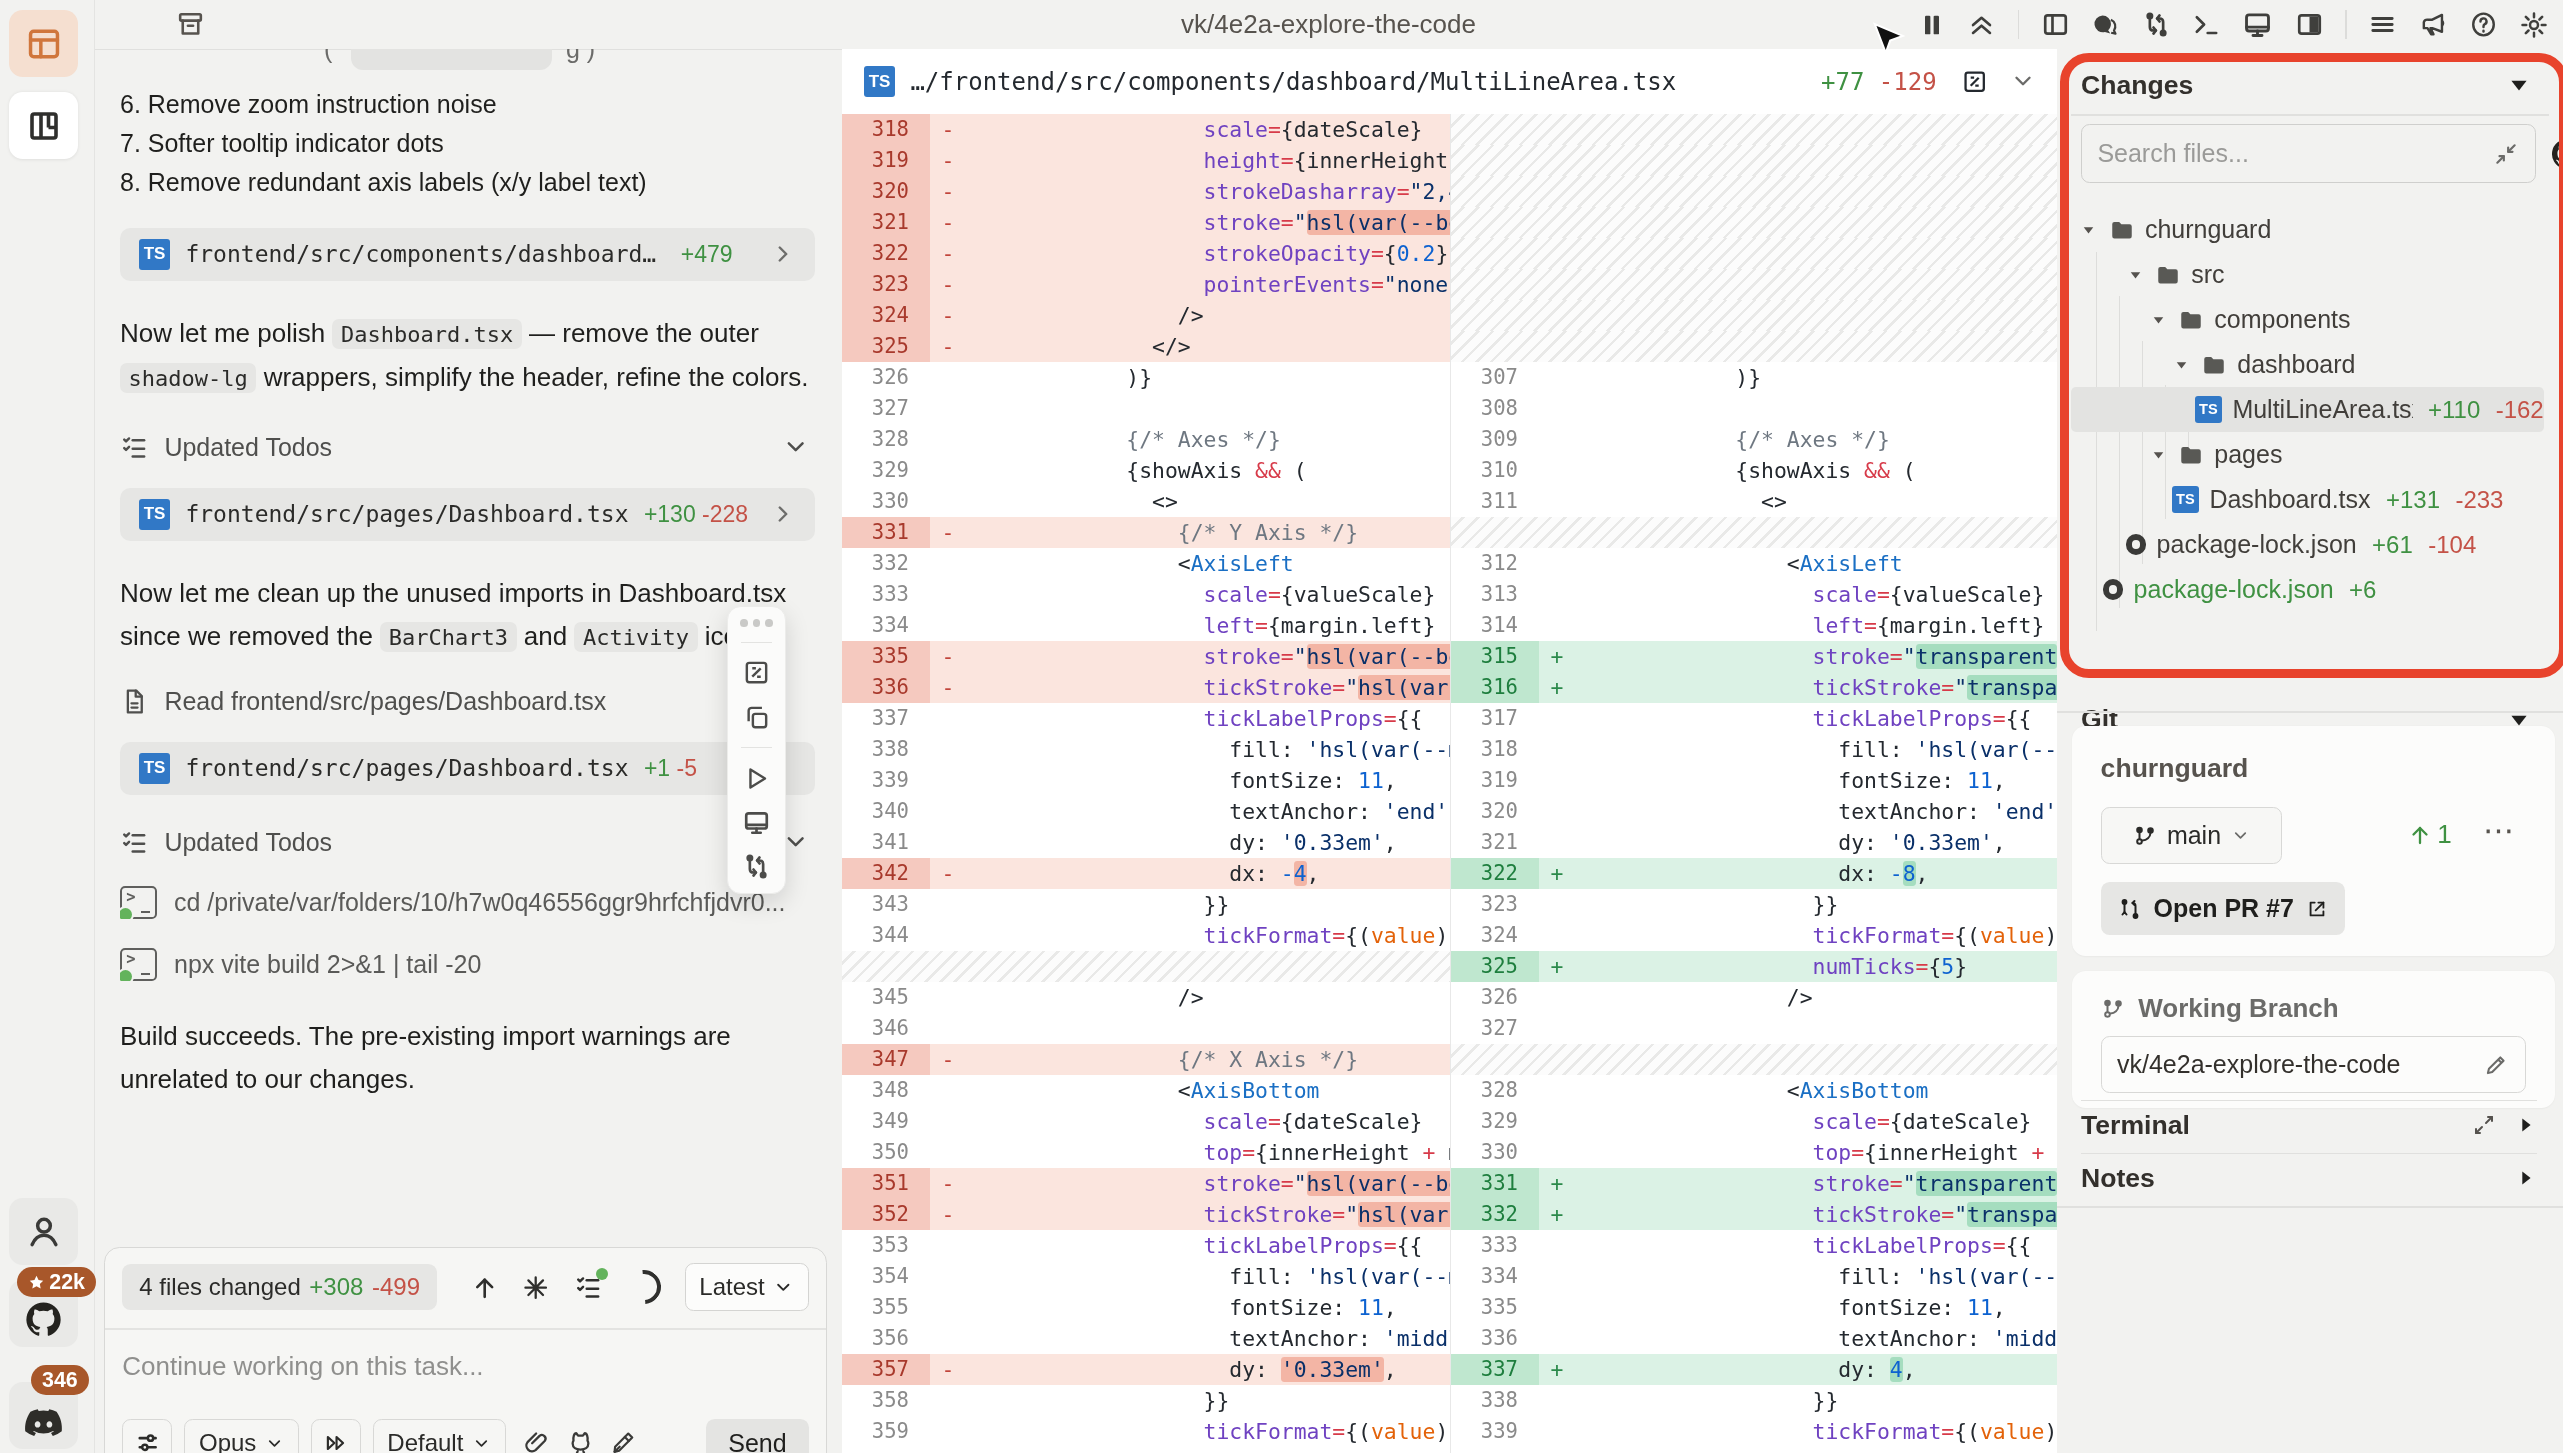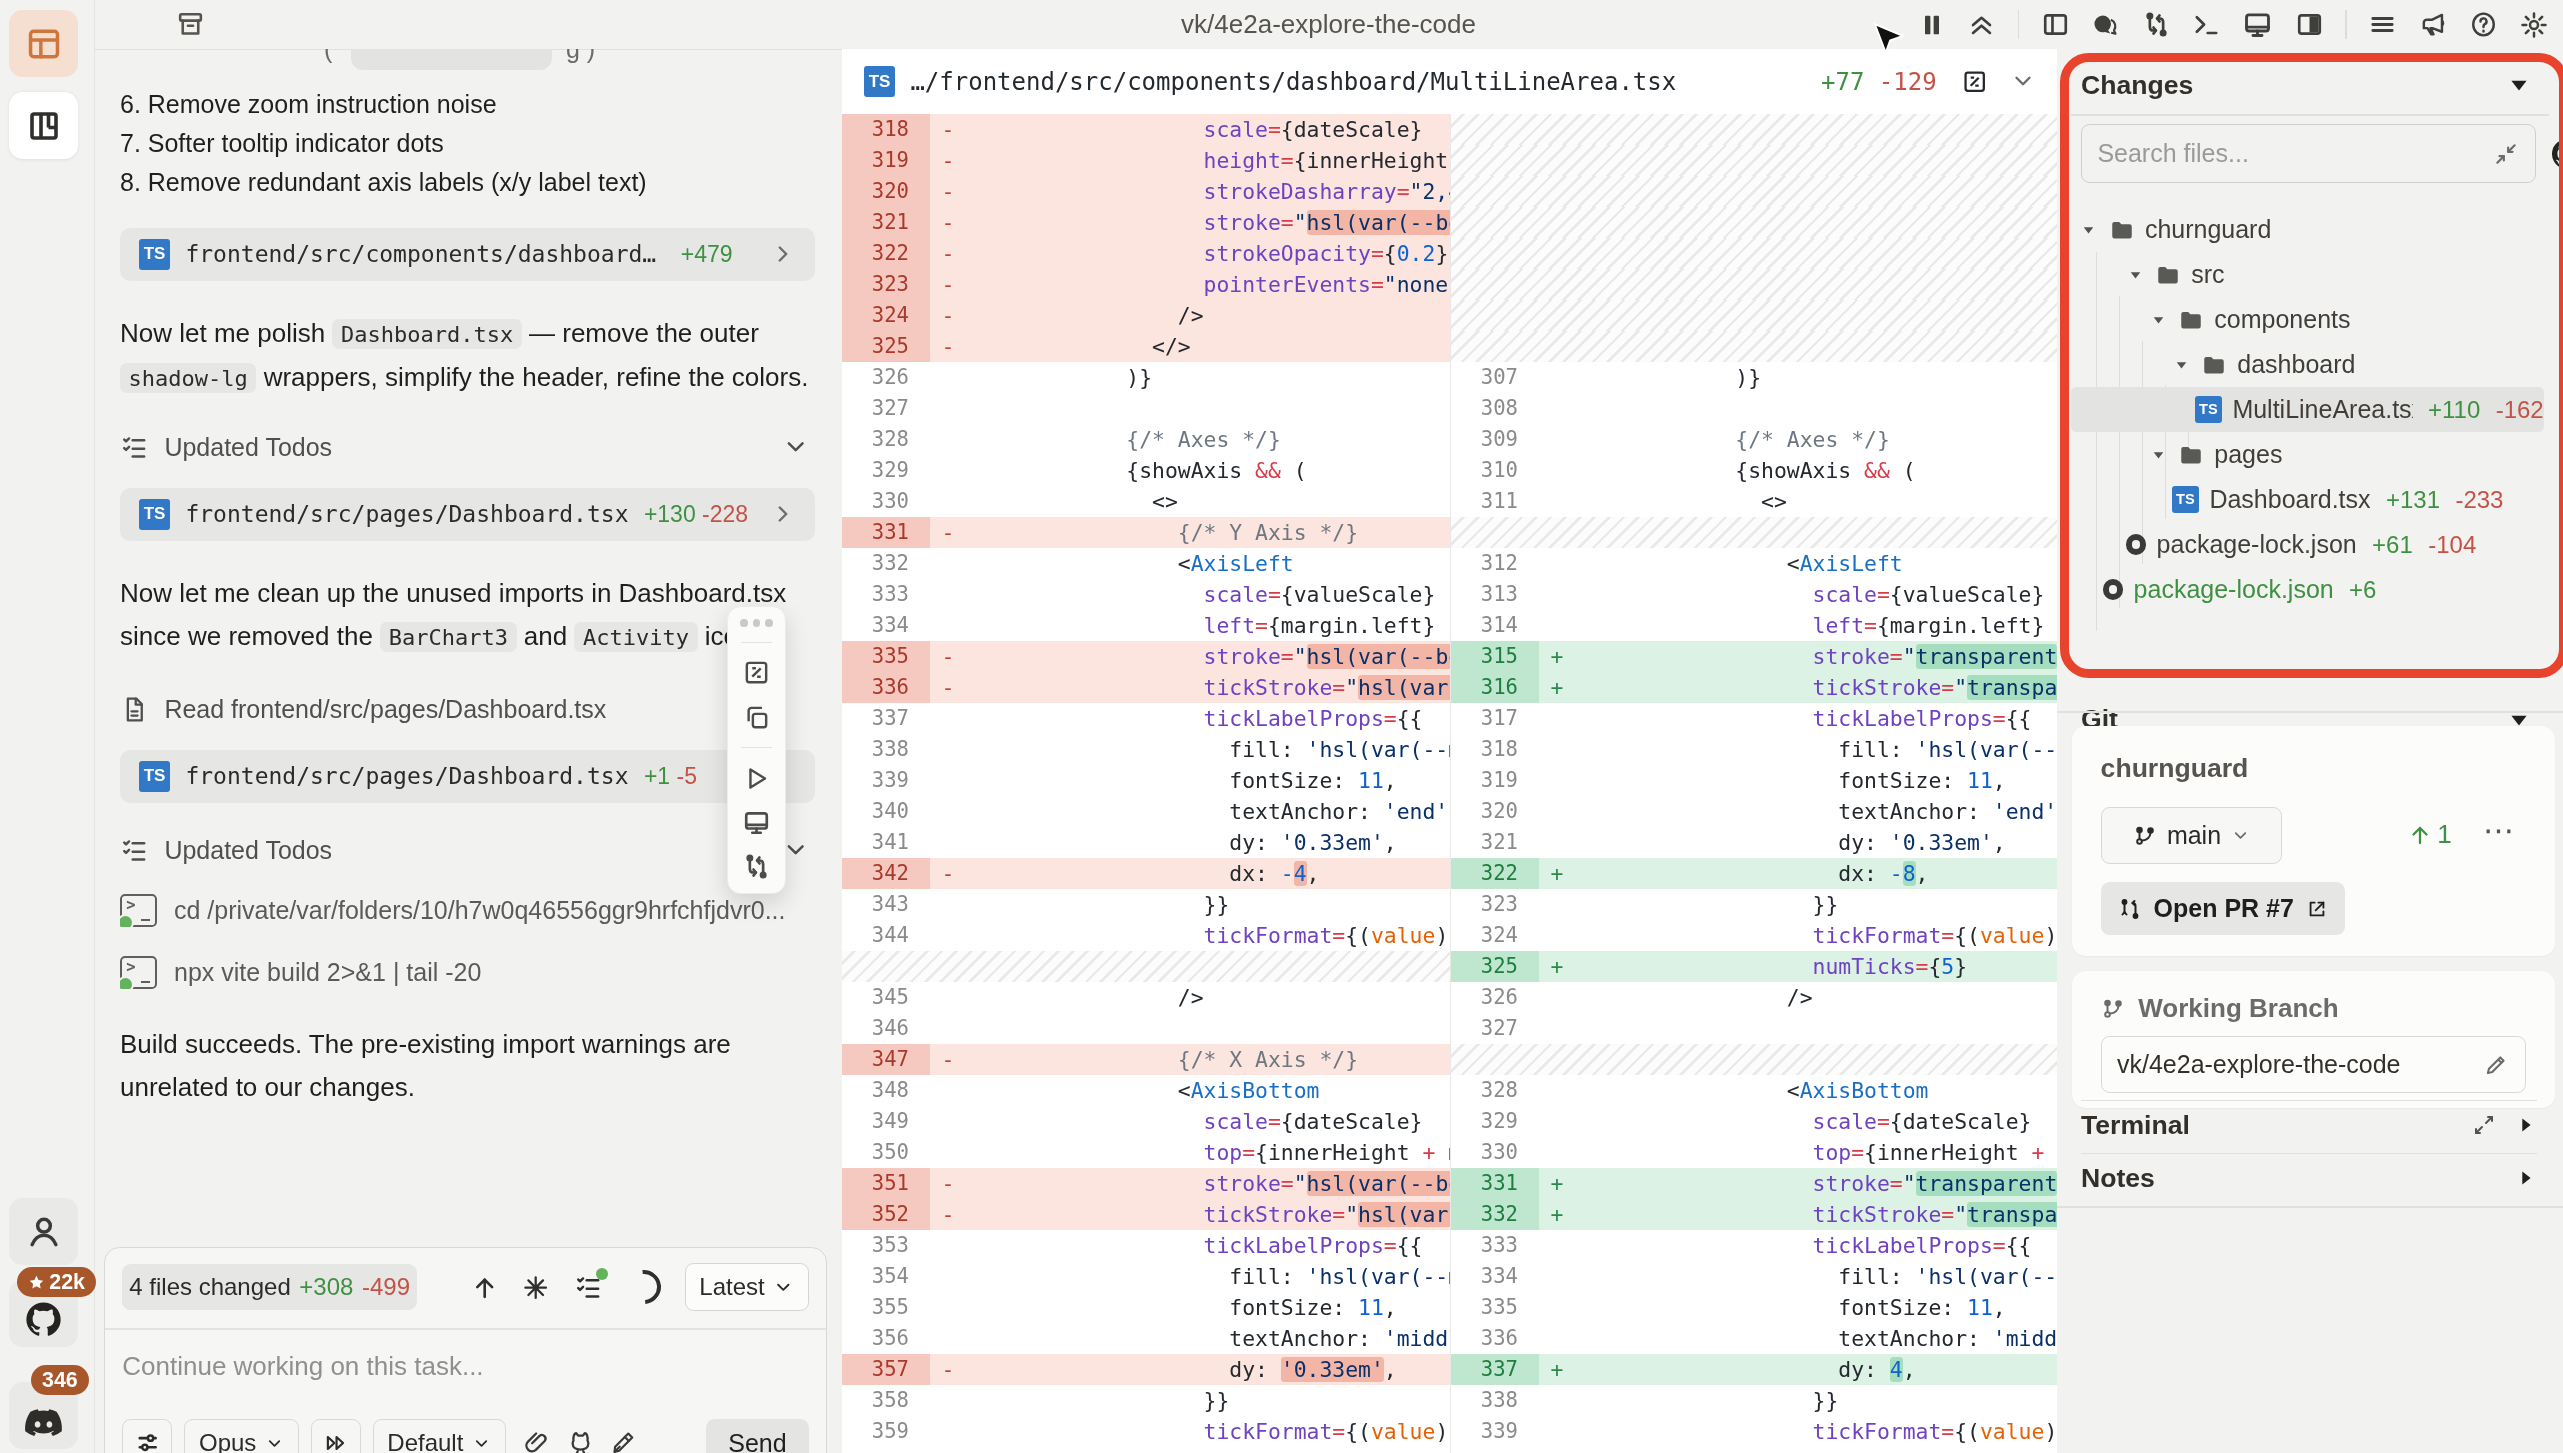--- a/index.html
+++ b/index.html
@@ -53,21 +53,21 @@
   .term-ic{position:relative;flex:none;width:33px;height:29px;border:2.6px solid #5f5f5d;border-radius:5.1px}
   .term-ic:before{content:">";position:absolute;left:4.3px;top:0px;font-size:15.4px;font-weight:bold;color:#5f5f5d;font-family:"DejaVu Sans Mono",monospace}
   .term-ic:after{content:"";position:absolute;right:5.1px;bottom:3.4px;width:8.6px;height:2.6px;background:#5f5f5d}
   .term-dot{position:absolute;left:-5.1px;bottom:-6px;width:13px;height:13px;border-radius:50%;background:#63b35c;border:2.6px solid #f2f2f0}
 
   
   .composer{position:absolute;left:10.3px;right:15.4px;top:1198px;height:274px;border:1.7px solid #d8d8d6;
             border-radius:15.4px;background:#f6f6f4;padding:15.4px 17px}
   .comp-top{display:flex;align-items:center;gap:22px}
   .changes-pill{background:#e6e6e4;border-radius:8.6px;height:46px;display:flex;align-items:center;
-                padding:0 7px;font-size:24px;color:#2b2b29;gap:8.6px}
+                padding:0 17px;font-size:24px;color:#2b2b29;gap:8.6px}
   .comp-icons{margin-left:auto;display:flex;align-items:center;gap:24px;color:#2f2f2d}
   .tododot{position:relative}
   .tododot:after{content:"";position:absolute;right:-5.1px;top:-5.1px;width:12px;height:12px;border-radius:50%;background:#63b35c}
   .spinner{width:26px;height:26px;border-radius:50%;border:4.3px solid #2f2f2d;border-left-color:transparent;border-bottom-color:transparent;transform:rotate(40deg)}
   .latest-btn{height:46px;border:1.7px solid #d4d4d2;background:#fcfcfb;border-radius:8.6px;display:flex;
               align-items:center;gap:8.6px;padding:0 13.7px;font-size:24px;color:#2b2b29}
   .comp-div{height:1.7px;background:#e3e3e1;margin:17px -17px 0}
   .comp-placeholder{margin-top:20.6px;font-size:26px;color:#8f8f8d}
   .comp-bottom{position:absolute;left:17px;right:17px;top:171px;display:flex;align-items:center;gap:12px;color:#3a3a38}
   .cbtn{height:46px;border:1.7px solid #d8d8d6;border-radius:8.6px;background:transparent;display:flex;
@@ -562,21 +562,21 @@
           <svg class="ic" width="26" height="26" viewBox="0 0 30 30">
             <use href="#i-chevright"></use>
           </svg>
         </span>
     </div>
 
     <div class="para">
       <span>Now let me clean up the unused imports in Dashboard.tsx since we removed the </span><span class="codechip">BarChart3</span><span> and </span><span class="codechip">Activity</span><span> icon.</span>
     </div>
 
-    <div class="toolrow" style="margin-top:36px">
+    <div class="toolrow" style="margin-top:28px">
       <svg class="ic" width="29" height="29" viewBox="0 0 34 34">
           <use href="#i-doc"></use>
         </svg>
       <span>Read frontend/src/pages/Dashboard.tsx</span>
     </div>
 
     <div class="filechip">
       <span class="ts-badge">TS</span>
       <span class="fc-path">frontend/src/pages/Dashboard.tsx</span>
       <span class="fc-stats"><span class="plus">+1</span> <span class="minus">-5</span></span>

